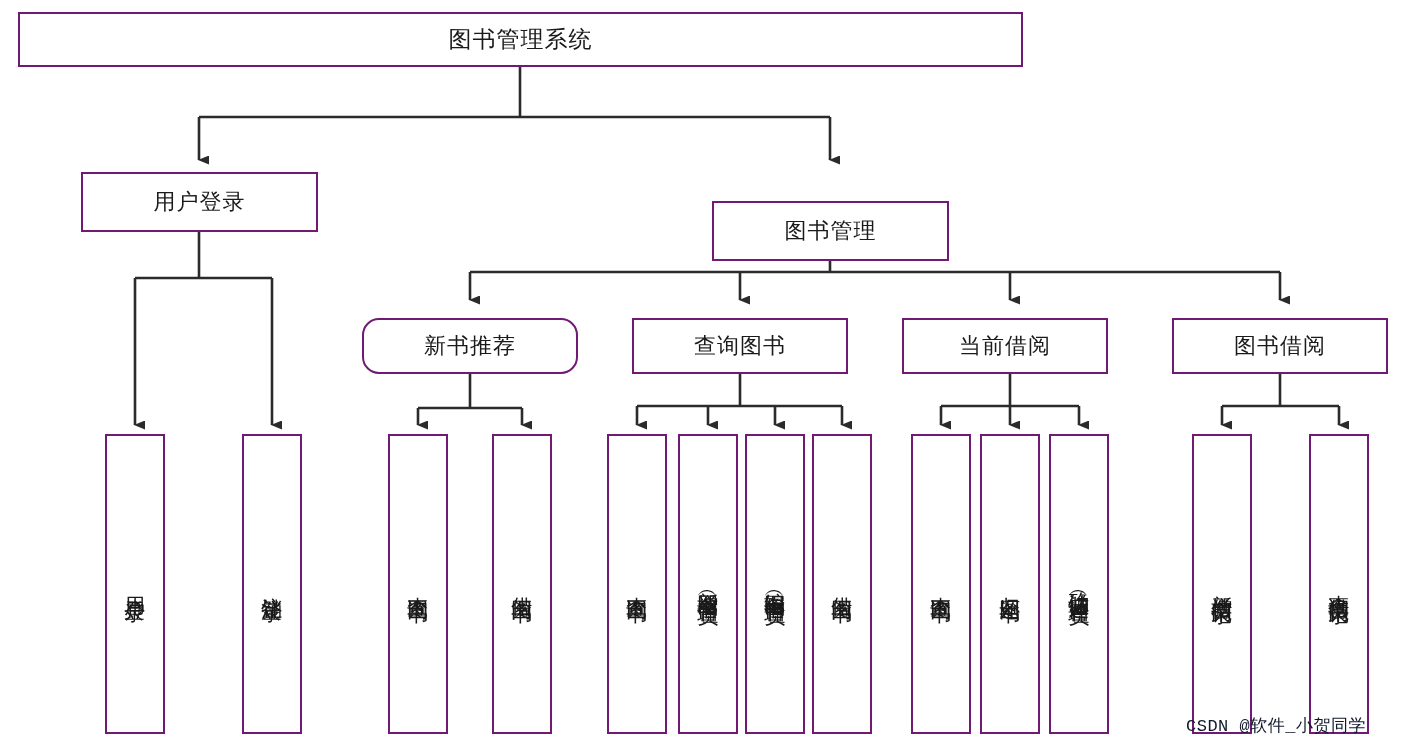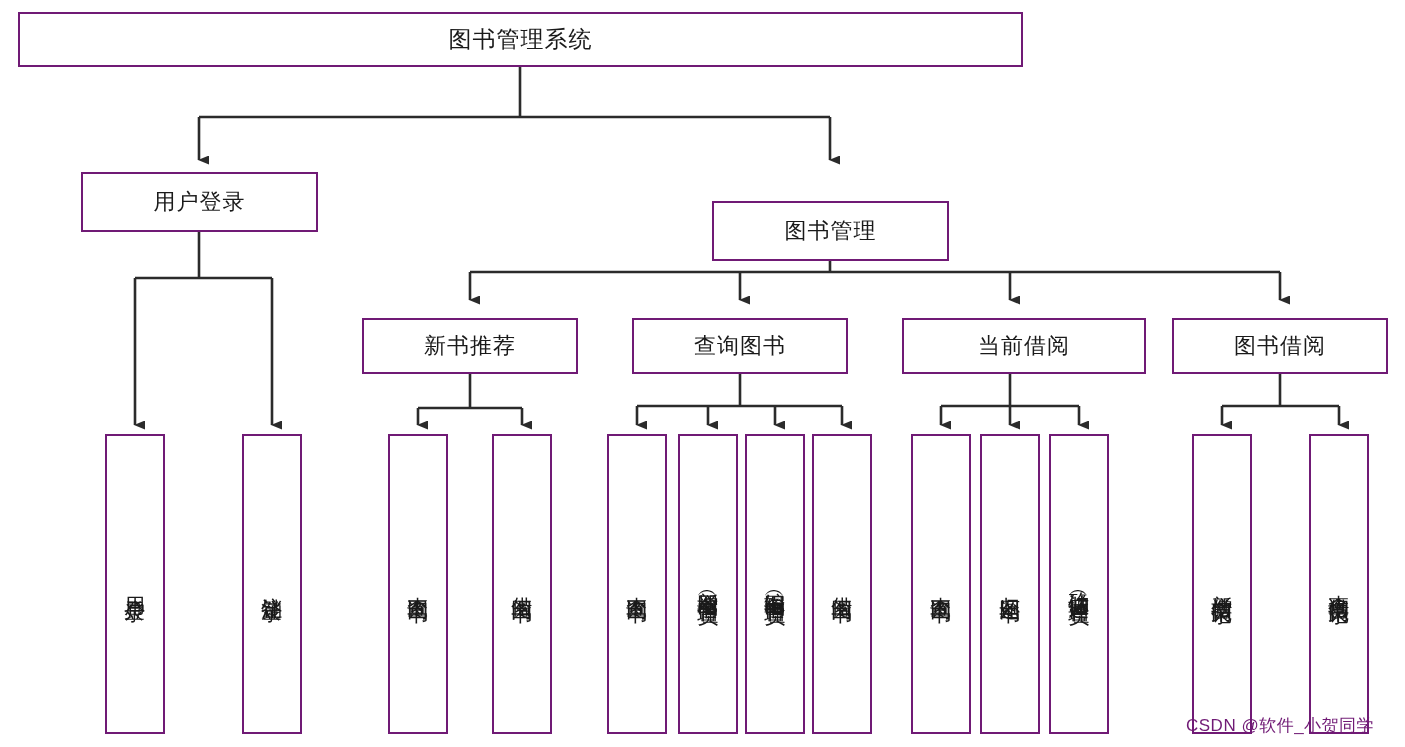--- a/index.html
+++ b/index.html
@@ -57,24 +57,24 @@
     white-space: nowrap;
   }
   .node.root .node-label {
     font-size: 23px;
   }
   .watermark {
     position: absolute;
     left: 1186px;
     top: 714px;
     font-size: 17px;
-    color: #701a75;
+    color: #0f172a;
     white-space: nowrap;
     letter-spacing: 0.5px;
-    font-family: Liberation Sans, sans-serif;
+    font-family: Liberation Mono, monospace;
   }
 </style>
 </head>
 <body>
 
 <div id="diagram-root">
 
   <svg id="edge-layer" viewBox="0 0 1405 747" width="1405" height="747" xmlns="http://www.w3.org/2000/svg">
     <defs>
       <marker id="arrowhead" markerWidth="9" markerHeight="11" refX="4.5" refY="10" orient="auto" markerUnits="userSpaceOnUse">
@@ -129,27 +129,27 @@
     <span class="node-label">图书管理系统</span>
   </div>
 
   <div class="node horizontal" style="left:81px; top:172px; width:237px; height:60px;">
     <span class="node-label">用户登录</span>
   </div>
   <div class="node horizontal" style="left:712px; top:172px; width:237px; height:60px;margin-top:29px;">
     <span class="node-label">图书管理</span>
   </div>
 
-  <div class="node horizontal" style="left:362px; top:318px; width:216px; height:56px;">
+  <div class="node horizontal" style="left:362px; top:318px; width:216px; height:56px;border-radius:17px;">
     <span class="node-label">新书推荐</span>
   </div>
   <div class="node horizontal" style="left:632px; top:318px; width:216px; height:56px;">
     <span class="node-label">查询图书</span>
   </div>
-  <div class="node horizontal" style="left:902px; top:318px; width:244px; height:56px;">
+  <div class="node horizontal" style="left:902px; top:318px; width:206px; height:56px;">
     <span class="node-label">当前借阅</span>
   </div>
   <div class="node horizontal" style="left:1172px; top:318px; width:216px; height:56px;">
     <span class="node-label">图书借阅</span>
   </div>
 
   <div class="node vertical" style="left:105px; top:434px; width:60px; height:300px;">
     <span class="node-label">用户登录</span>
   </div>
   <div class="node vertical" style="left:242px; top:434px; width:60px; height:300px;">

